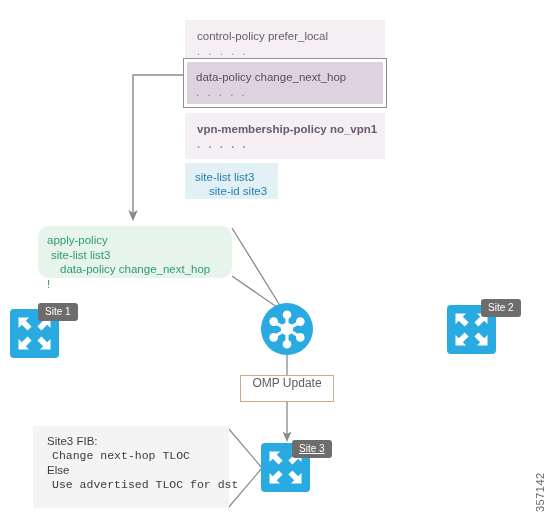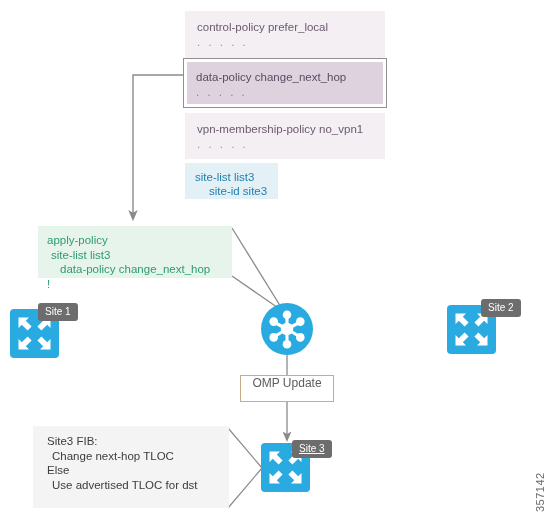--- a/index.html
+++ b/index.html
@@ -113,21 +113,21 @@
     box-sizing: border-box;
     background: #f4f4f4;
     padding: 8px 10px 8px 14px;
   }
   .fib-box div {
     font-size: 11.5px;
     color: #3c3c3c;
     line-height: 14.5px;
     white-space: nowrap;
   }
-  .fib-box .ind { padding-left: 5px; }
+  .fib-box .ind { padding-left: 5px; font-family: Liberation Mono, monospace; }
 
   
   .omp-box {
     position: absolute;
     box-sizing: border-box;
     border: 1.5px solid #c9ab87;
     background: #ffffff;
     display: flex;
     align-items: flex-start;
     justify-content: center;
@@ -195,43 +195,43 @@
     <line x1="232" y1="276" x2="284" y2="312" stroke="#8a8a8a" stroke-width="1.3"></line>
 
     <line x1="287" y1="354" x2="287" y2="375" stroke="#8a8a8a" stroke-width="1.3"></line>
 
     <path d="M287,402 L287,437" fill="none" stroke="#8a8a8a" stroke-width="1.3" marker-end="url(#arrowGray)"></path>
 
     <line x1="228" y1="428" x2="262" y2="468" stroke="#8a8a8a" stroke-width="1.2"></line>
     <line x1="228" y1="508" x2="262" y2="468" stroke="#8a8a8a" stroke-width="1.2"></line>
   </svg>
 
-  <div class="policy-box" style="left:185px; top:11px; width:200px; height:47px;">
+  <div class="policy-box" style="left:185px; top:20px; width:200px; height:47px;">
     <div class="ptext">control-policy prefer_local</div>
     <div class="pdots">. . . . .</div>
   </div>
 
   <div class="policy-sel-wrap" style="left:183px; top:58px; width:204px; height:50px;">
     <div class="policy-sel-inner">
       <div class="ptext">data-policy change_next_hop</div>
       <div class="pdots">. . . . .</div>
     </div>
   </div>
 
-  <div class="policy-box" style="left:185px; top:113px; width:200px; height:46px;">
+  <div class="policy-box" style="left:185px; top:113px; width:200px; height:46px;font-weight:bold;">
     <div class="ptext">vpn-membership-policy no_vpn1</div>
     <div class="pdots">. . . . .</div>
   </div>
 
   <div class="sitelist-box" style="left:185px; top:163px; width:93px; height:36px;">
     <div class="l1">site-list list3</div>
     <div class="l2">site-id site3</div>
   </div>
 
-  <div class="apply-box" style="left:38px; top:226px; width:194px; height:52px;">
+  <div class="apply-box" style="left:38px; top:226px; width:194px; height:52px;border-radius:11px;">
     <div>apply-policy</div>
     <div class="i1">site-list list3</div>
     <div class="i2">data-policy change_next_hop</div>
     <div>!</div>
   </div>
 
   <div class="site-node" style="left:10px; top:309px;">
     <svg width="49" height="49" viewBox="0 0 49 49">
       <g fill="#ffffff">
         <path d="M8.5,8.5 L19,8.5 L15.8,11.8 L21.6,17.6 L17.6,21.6 L11.8,15.8 L8.5,19 Z"></path>

